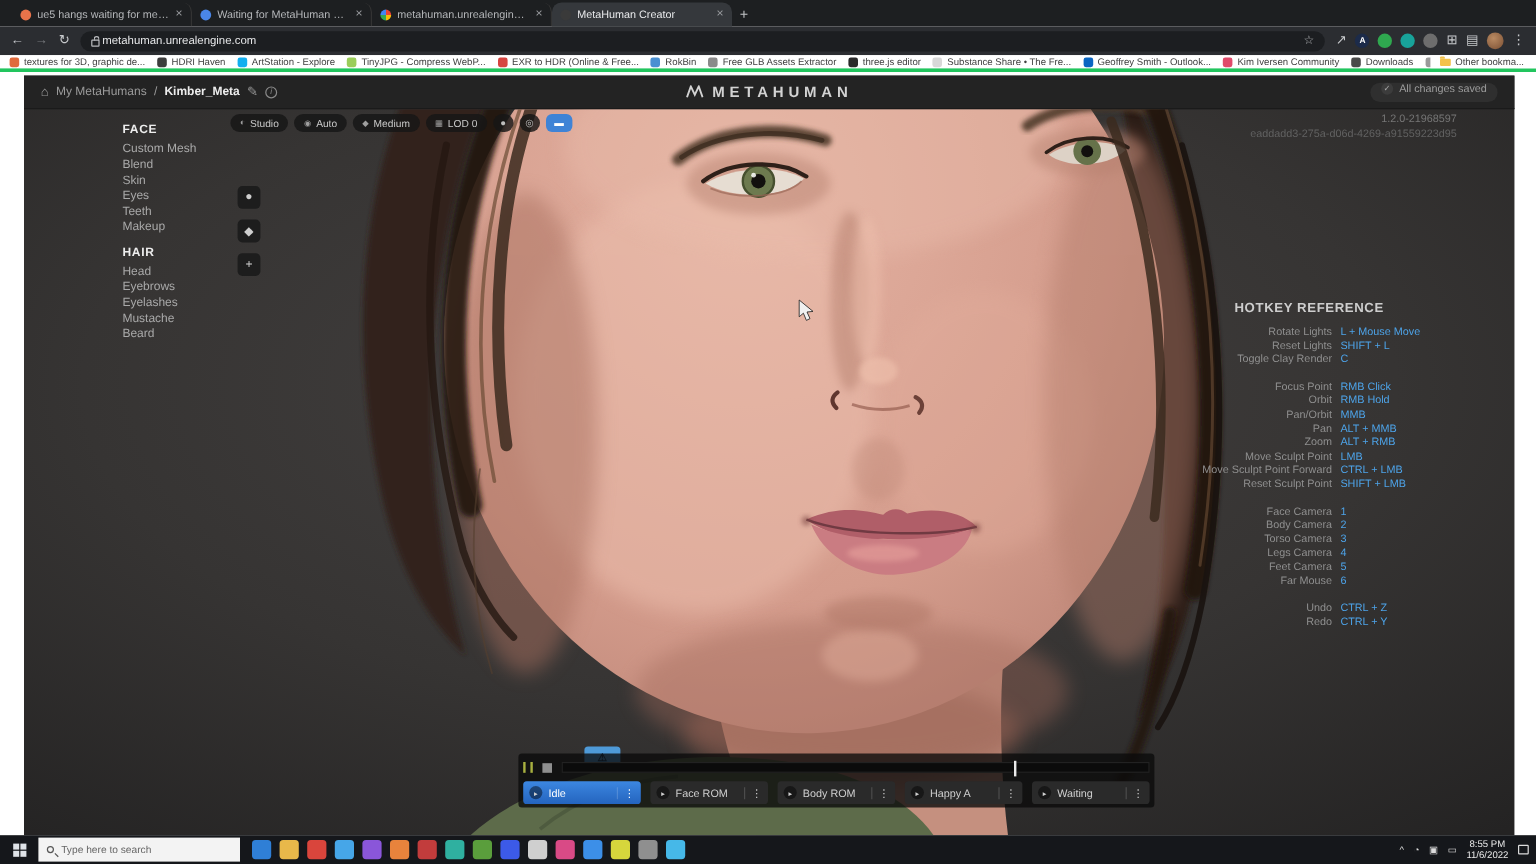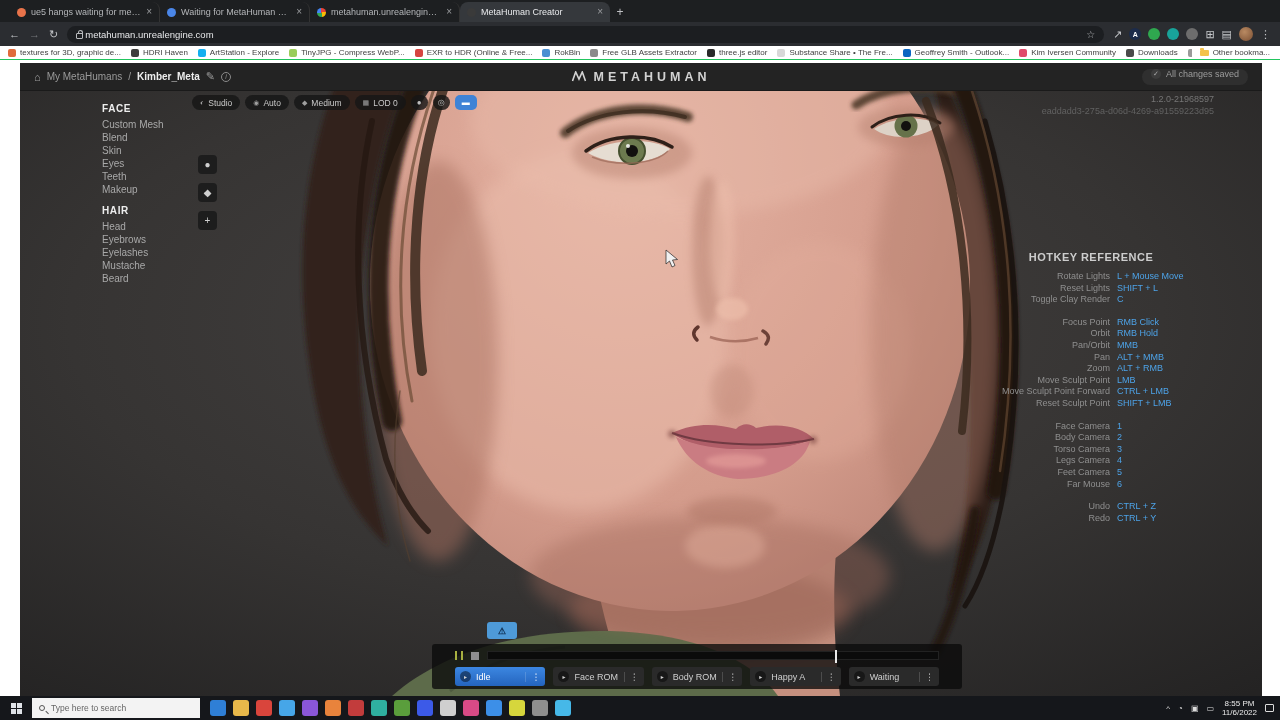--- a/index.html
+++ b/index.html
@@ -22,21 +22,21 @@
   .nav-icon.dim{color:#76787c}
   .urlbox{flex:1;height:17px;background:#1c1e21;border-radius:9px;display:flex;align-items:center;padding:0 9px;gap:2px;color:#e6e7e9;font-size:9.5px}
   .lock{width:7px;height:6px;border:1px solid #b9bbbe;border-radius:1px;position:relative;margin-top:3px;flex:none}
   .lock::before{content:"";position:absolute;top:-4px;left:1px;width:3px;height:3px;border:1px solid #b9bbbe;border-bottom:none;border-radius:3px 3px 0 0}
   .url-star{margin-left:auto;font-size:10px;color:#b0b2b5}
   .nav-right{display:flex;align-items:center;gap:7px}
   .ext{width:12px;height:12px;border-radius:50%;display:flex;align-items:center;justify-content:center;color:#fff;font-size:7px;font-weight:bold}
   .avatar{width:14px;height:14px;border-radius:50%;background:radial-gradient(circle at 40% 35%,#b98a62,#7a4f33)}
 
   
-  .bookmarks{height:14px;background:#fff;border-bottom:1px solid #22c55e;display:flex;align-items:center;gap:10px;padding:0 10px 0 8px;font-size:8px;color:#3f3f3f;position:relative;overflow:hidden;padding-right:92px}
+  .bookmarks{height:14px;background:#fff;border-bottom:3px solid #22c55e;display:flex;align-items:center;gap:10px;padding:0 10px 0 8px;font-size:8px;color:#3f3f3f;position:relative;overflow:hidden;padding-right:92px}
   .bm{display:flex;align-items:center;gap:4px;white-space:nowrap;flex:none}
   .bm .fav{width:8px;height:8px;border-radius:2px;flex:none}
   .bm-other{position:absolute;right:0;top:0;bottom:0;background:#fff;display:flex;align-items:center;gap:4px;padding:0 10px 0 8px}
   .folder{width:9px;height:6px;background:#f3c24a;border-radius:1px;position:relative}
   .folder::before{content:"";position:absolute;top:-2px;left:0;width:4px;height:2px;background:#f3c24a;border-radius:1px 1px 0 0}
 
   
   .page{position:absolute;top:63px;left:0;right:0;bottom:24px;background:#fff}
   .app{position:absolute;left:20px;right:18px;top:0;bottom:0;background:#262626;display:flex;flex-direction:column}
   .app-topbar{height:28px;background:#232323;border-bottom:1px solid #1a1a1a;display:flex;align-items:center;padding:0 14px;position:relative;flex:none}
@@ -78,21 +78,21 @@
   .hk-group{margin-bottom:11px}
   .hk-row{display:flex;line-height:11.6px}
   .hk-label{flex:1;text-align:right;color:#8f8f8f;padding-right:7px}
   .hk-key{width:95px;color:#4da3e8}
 
   
   .notif{position:absolute;left:467px;bottom:57px;height:17px;background:#4e9ad8;border-radius:3px;display:flex;align-items:center;gap:5px;padding:0 11px;color:#0e2f52;font-size:9px;font-weight:bold;z-index:6;white-space:nowrap}
   .notif .warn{font-size:9px}
 
   
-  .playback{position:absolute;left:412px;bottom:7px;width:530px;height:45px;background:rgba(10,10,10,.78);border-radius:3px;z-index:6;padding:5px 23px 4px}
+  .playback{position:absolute;left:412px;bottom:23px;width:530px;height:45px;background:rgba(10,10,10,.78);border-radius:3px;z-index:6;padding:5px 4px 4px}
   .pb-top{display:flex;align-items:center;gap:8px;height:13px}
   .pb-pause{width:8px;height:9px;border-left:2.5px solid #a8b040;border-right:2.5px solid #a8b040}
   .pb-stop{width:8px;height:8px;background:#8f8f8f}
   .timeline{flex:1;height:9px;background:#0b0b0b;border:1px solid #222;position:relative}
   .playhead{position:absolute;left:77%;top:-2px;width:2px;height:13px;background:#eaeaea}
   .anim-row{display:flex;gap:8px;margin-top:5px}
   .chip{flex:1;height:19px;background:#2a2a2a;border-radius:3px;display:flex;align-items:center;gap:5px;padding:0 5px;color:#cfcfcf;font-size:9px}
   .chip.active{background:linear-gradient(#3c87e1,#2464be);color:#fff}
   .chip .ci{width:11px;height:11px;border-radius:50%;background:rgba(0,0,0,.45);color:#cfcfcf;font-size:6px;display:flex;align-items:center;justify-content:center;flex:none}
   .chip .kebab{margin-left:auto;border-left:1px solid rgba(255,255,255,.16);padding-left:5px;font-size:9px}

